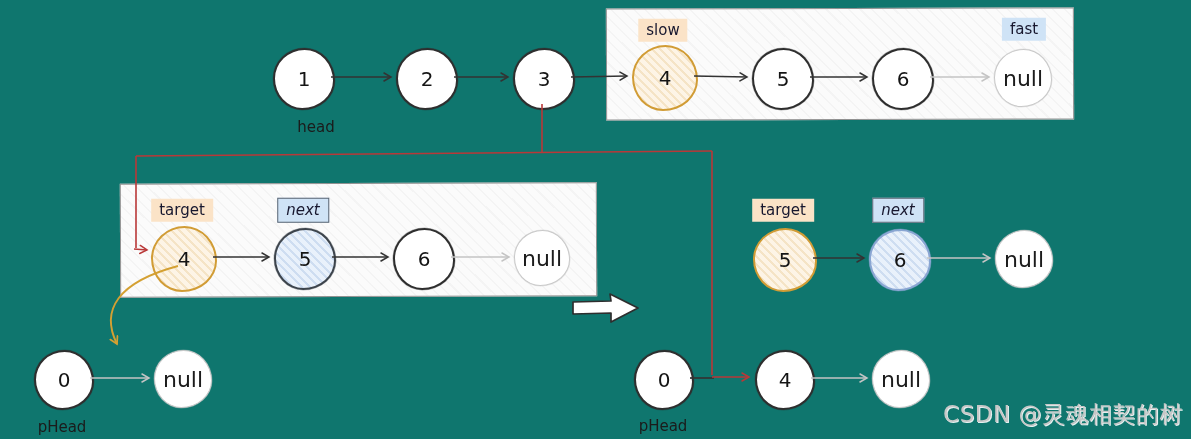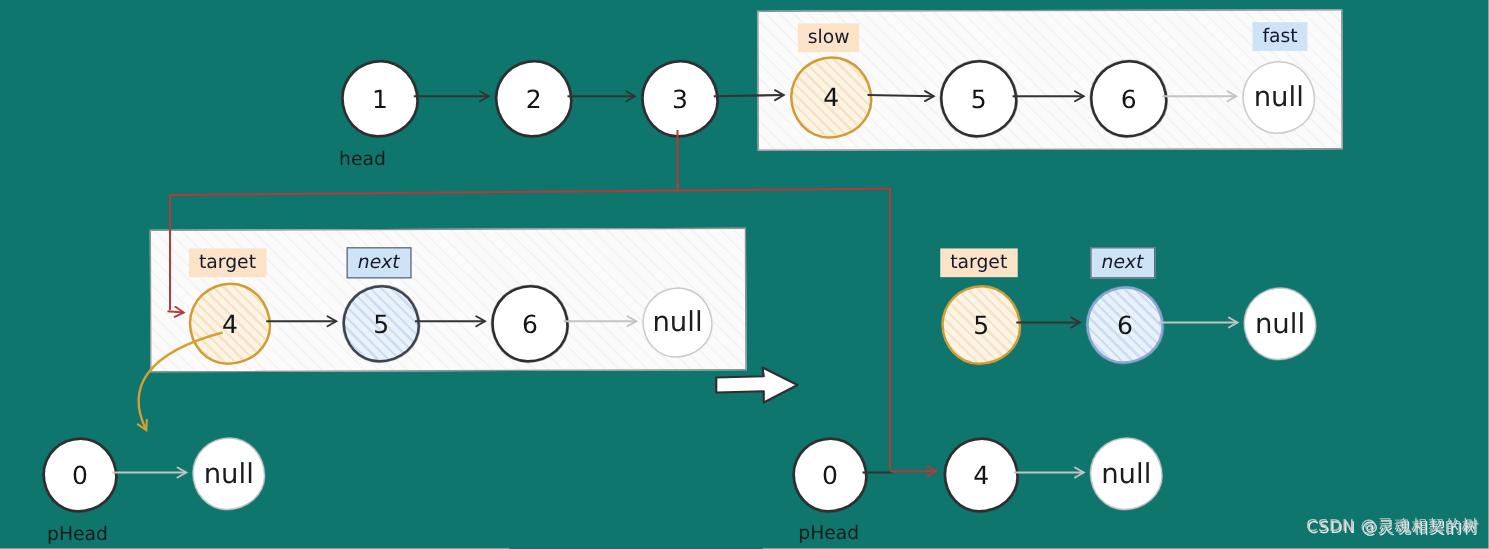--- a/index.html
+++ b/index.html
@@ -37,40 +37,40 @@
   .tag.orange-bg{background:#fbe3c7;}
   .tag.blue-bg{background:#cfe3f6;}
   .tag.bordered{border:1.5px solid #5b6673;font-style:italic;}
   .free-label{
     position:absolute;transform:translate(-50%,-50%);z-index:2;
     font-size:15px;color:#1b1b1b;white-space:nowrap;
   }
   #wires{position:absolute;left:0;top:0;z-index:4;pointer-events:none;}
   #watermark{
     position:absolute;right:8px;bottom:9px;z-index:5;
-    color:#c7c7c7;font-size:13px;letter-spacing:0.5px;
+    color:#c7c7c7;font-size:23px;letter-spacing:0.5px;
     text-shadow:1px 1px 0 rgba(255,255,255,0.9);
   }
 </style>
 </head>
 <body>
 
 <div id="canvas">
 
   <div class="panel" style="left:606px;top:8px;width:466px;height:110px;transform:rotate(-0.15deg);"></div>
   <div class="panel" style="left:120px;top:183px;width:475px;height:112px;transform:rotate(-0.2deg);"></div>
 
   <div class="tag orange-bg" style="left:663px;top:30px;">slow</div>
   <div class="tag blue-bg" style="left:1024px;top:29px;">fast</div>
   <div class="tag orange-bg" style="left:182px;top:210px;">target</div>
   <div class="tag blue-bg bordered" style="left:303px;top:210px;">next</div>
   <div class="tag orange-bg" style="left:783px;top:210px;">target</div>
   <div class="tag blue-bg bordered" style="left:898px;top:210px;">next</div>
 
-  <div class="free-label" style="left:290px;top:127px;text-align:right;">head</div>
+  <div class="free-label" style="left:316px;top:127px;text-align:right;">head</div>
   <div class="free-label" style="left:62px;top:427px;">pHead</div>
   <div class="free-label" style="left:663px;top:426px;">pHead</div>
 
   <div class="node black" style="left:273px;top:48px;width:58px;height:58px;">1</div>
   <div class="node black" style="left:396px;top:48px;width:58px;height:58px;">2</div>
   <div class="node black" style="left:513px;top:48px;width:58px;height:58px;">3</div>
 
   <div class="node orange" style="left:632px;top:45px;width:62px;height:62px;">4</div>
   <div class="node black" style="left:752px;top:48px;width:58px;height:58px;">5</div>
   <div class="node black" style="left:872px;top:48px;width:58px;height:58px;">6</div>

